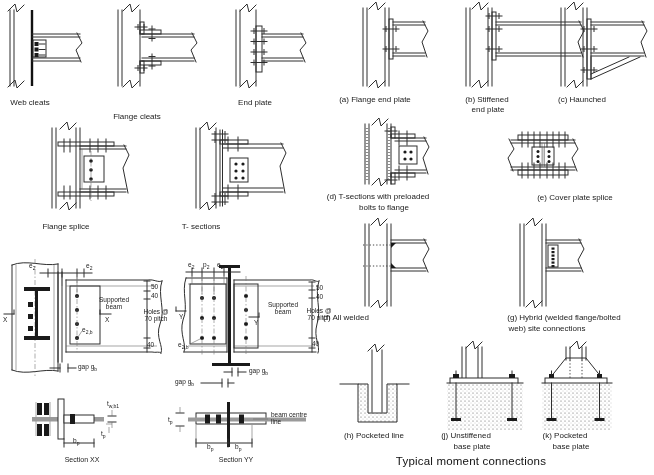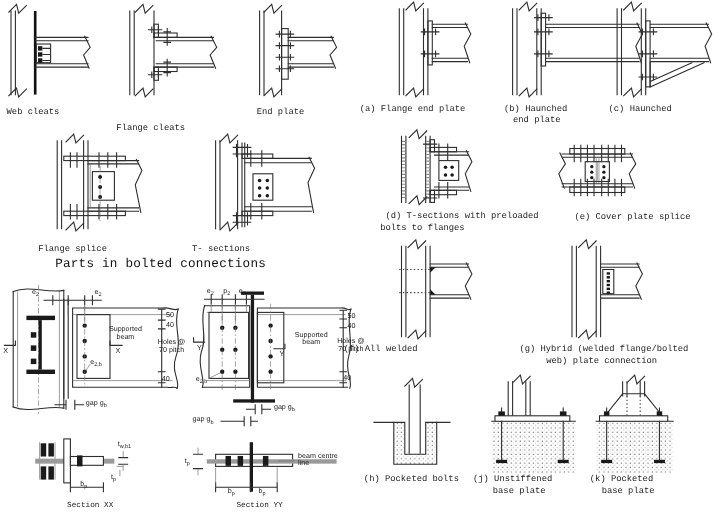--- a/index.html
+++ b/index.html
@@ -10,21 +10,21 @@
   .s2{stroke:#111;stroke-width:2.4;fill:none;}
   .sthin{stroke:#6a6a6a;stroke-width:.6;fill:none;}
   .f{fill:#1a1a1a;stroke:none;}
   .gf{fill:#9a9a9a;stroke:none;}
   .wh{fill:#ffffff;stroke:#2e2e2e;stroke-width:1;}
   .dd{stroke:#777;stroke-width:.6;stroke-dasharray:5 2 1.5 2;fill:none;}
   .dt{stroke:#444;stroke-width:1;stroke-dasharray:1.3 2;fill:none;}
   .ht{stroke:#8a8a8a;stroke-width:3;stroke-dasharray:1 2;fill:none;}
   .lbl{position:absolute;white-space:nowrap;color:#1a1a1a;}
   .cap{font-size:8px;}
-  .c{transform:translateX(-50%);font-family:Liberation Mono, monospace;}
+  .c{transform:translateX(-50%);}
   .hd{font-size:11.5px;letter-spacing:.2px;color:#111;}
   .dim{font-size:6.5px;color:#222;}
   .sc{font-size:7px;}
   .sub{font-size:5px;position:relative;top:1.5px;}
   .wrapc{white-space:normal;text-align:center;line-height:1.15;}
   .wrapl{white-space:normal;text-align:left;line-height:1.15;}
 </style>
 </head>
 <body>
 
@@ -345,21 +345,20 @@
     <rect class="f" x="546.5" y="418" width="10" height="3"></rect>
     <rect class="f" x="594.5" y="418" width="10" height="3"></rect>
   </g>
 </svg>
 
 <div class="lbl cap c" style="left:30px;top:98px">Web cleats</div>
 <div class="lbl cap c" style="left:137px;top:112px">Flange cleats</div>
 <div class="lbl cap c" style="left:255px;top:98px">End plate</div>
 <div class="lbl cap c" style="left:66px;top:222px">Flange splice</div>
 <div class="lbl cap c" style="left:201px;top:222px">T- sections</div>
-<div class="lbl hd c" style="left:146px;top:234px">Parts in bolted connections</div>
 
 <div class="lbl dim" style="left:29px;top:262px"><span>e</span><span class="sub">2</span></div>
 <div class="lbl dim" style="left:86px;top:262px"><span>e</span><span class="sub">2</span></div>
 <div class="lbl dim wrapc" style="left:92px;top:296px;width:44px">Supported beam</div>
 <div class="lbl dim" style="left:151px;top:283px">50</div>
 <div class="lbl dim" style="left:151px;top:292px">40</div>
 <div class="lbl dim wrapc" style="left:141px;top:308px;width:30px">Holes @ 70 pitch</div>
 <div class="lbl dim" style="left:147px;top:341px">40</div>
 <div class="lbl dim" style="left:78px;top:363px"><span>gap g</span><span class="sub">b</span></div>
 <div class="lbl dim" style="left:3px;top:316px">X</div>
@@ -385,28 +384,29 @@
 <div class="lbl dim" style="left:73px;top:437px"><span>b</span><span class="sub">p</span></div>
 <div class="lbl sc c" style="left:82px;top:456px">Section XX</div>
 
 <div class="lbl dim" style="left:168px;top:416px"><span>t</span><span class="sub">p</span></div>
 <div class="lbl dim wrapl" style="left:271px;top:411px;width:42px">beam centre line</div>
 <div class="lbl dim" style="left:207px;top:443px"><span>b</span><span class="sub">p</span></div>
 <div class="lbl dim" style="left:235px;top:443px"><span>b</span><span class="sub">p</span></div>
 <div class="lbl sc c" style="left:236px;top:456px">Section YY</div>
 
 <div class="lbl cap c" style="left:375px;top:95px">(a) Flange end plate</div>
-<div class="lbl cap c" style="left:487px;top:95px">(b) Haunched</div>
+<div class="lbl cap c" style="left:487px;top:95px">(b) Stiffened</div>
 <div class="lbl cap c" style="left:488px;top:105px">end plate</div>
 <div class="lbl cap c" style="left:582px;top:95px">(c) Haunched</div>
-<div class="lbl cap c" style="left:420px;top:192px">(d) T-sections with preloaded</div>
-<div class="lbl cap c" style="left:384px;top:203px">bolts to flanges</div>
+<div class="lbl cap c" style="left:378px;top:192px">(d) T-sections with preloaded</div>
+<div class="lbl cap c" style="left:384px;top:203px">bolts to flange</div>
 <div class="lbl cap c" style="left:575px;top:193px">(e) Cover plate splice</div>
 <div class="lbl cap c" style="left:346px;top:313px">(f) All welded</div>
-<div class="lbl cap c" style="left:549px;top:313px">(g) Hybrid (welded flange/bolted</div>
-<div class="lbl cap c" style="left:547px;top:324px">web) plate connection</div>
-<div class="lbl cap c" style="left:374px;top:431px">(h) Pocketed bolts</div>
+<div class="lbl cap c" style="left:564px;top:313px">(g) Hybrid (welded flange/bolted</div>
+<div class="lbl cap c" style="left:547px;top:324px">web) site connections</div>
+<div class="lbl cap c" style="left:374px;top:431px">(h) Pocketed line</div>
 <div class="lbl cap c" style="left:466px;top:431px">(j) Unstiffened</div>
 <div class="lbl cap c" style="left:472px;top:442px">base plate</div>
 <div class="lbl cap c" style="left:565px;top:431px">(k) Pocketed</div>
 <div class="lbl cap c" style="left:571px;top:442px">base plate</div>
+<div class="lbl hd c" style="left:471px;top:455px">Typical moment connections</div>
 
 </div>
 
 </body></html>

